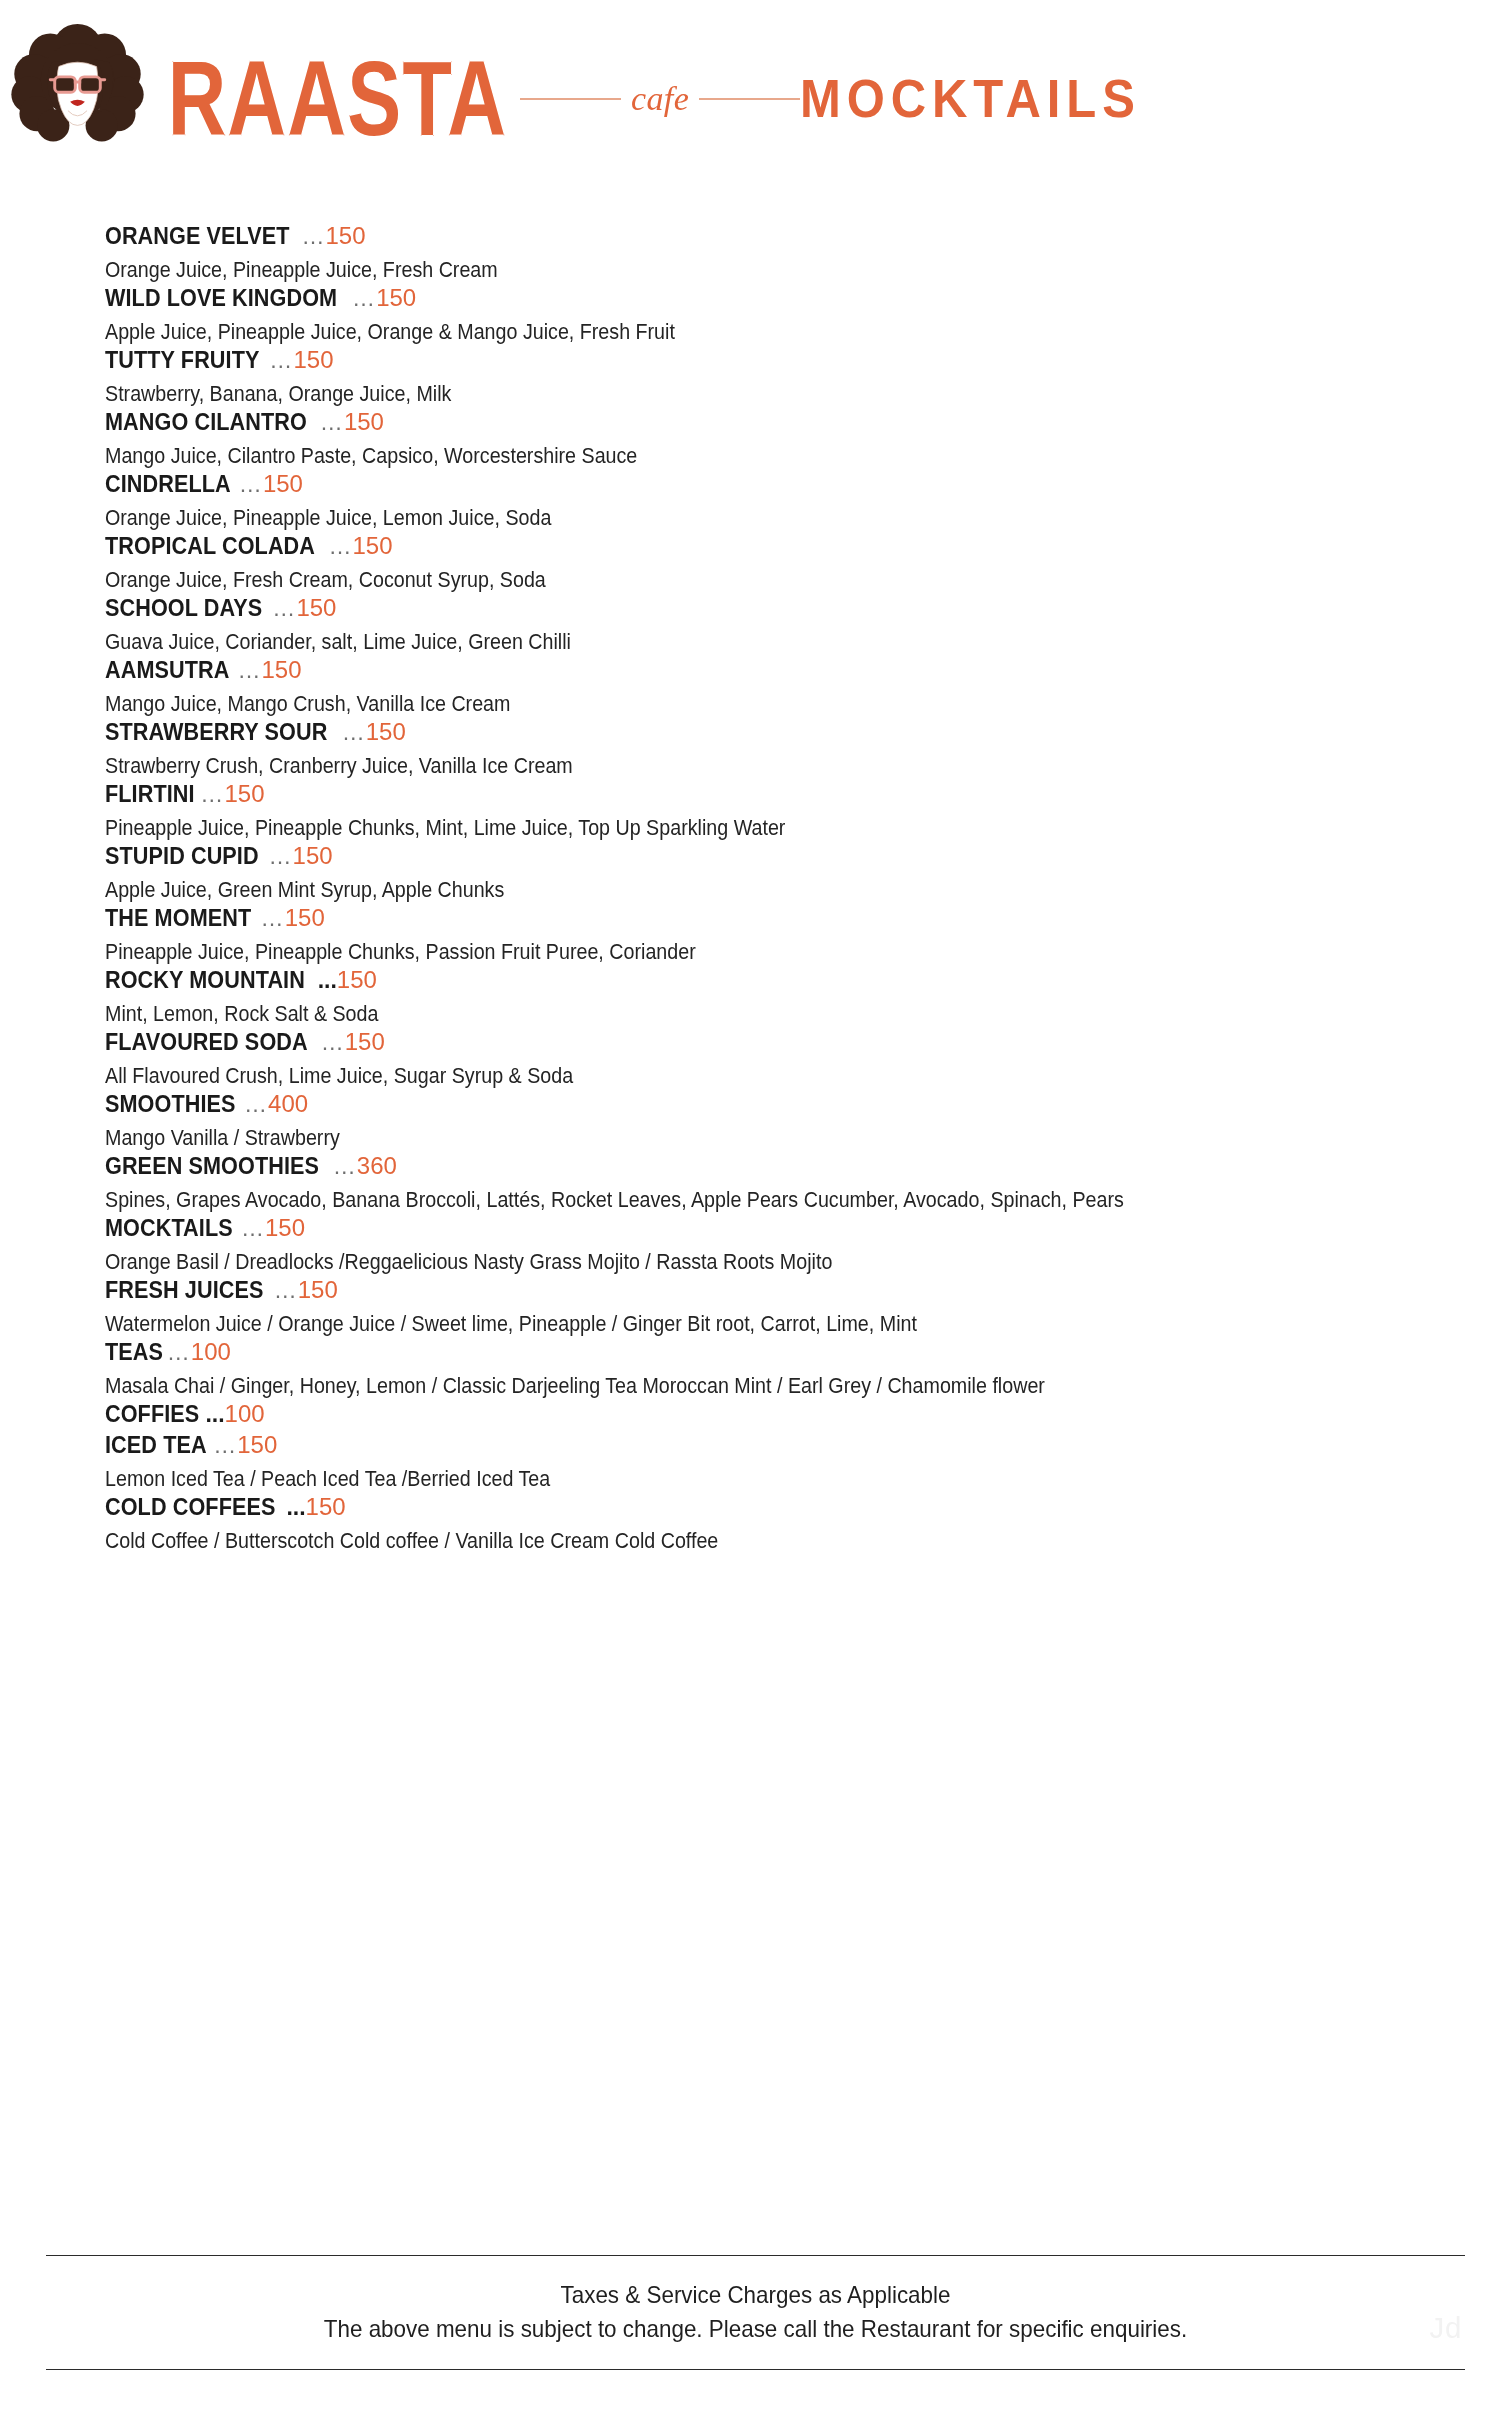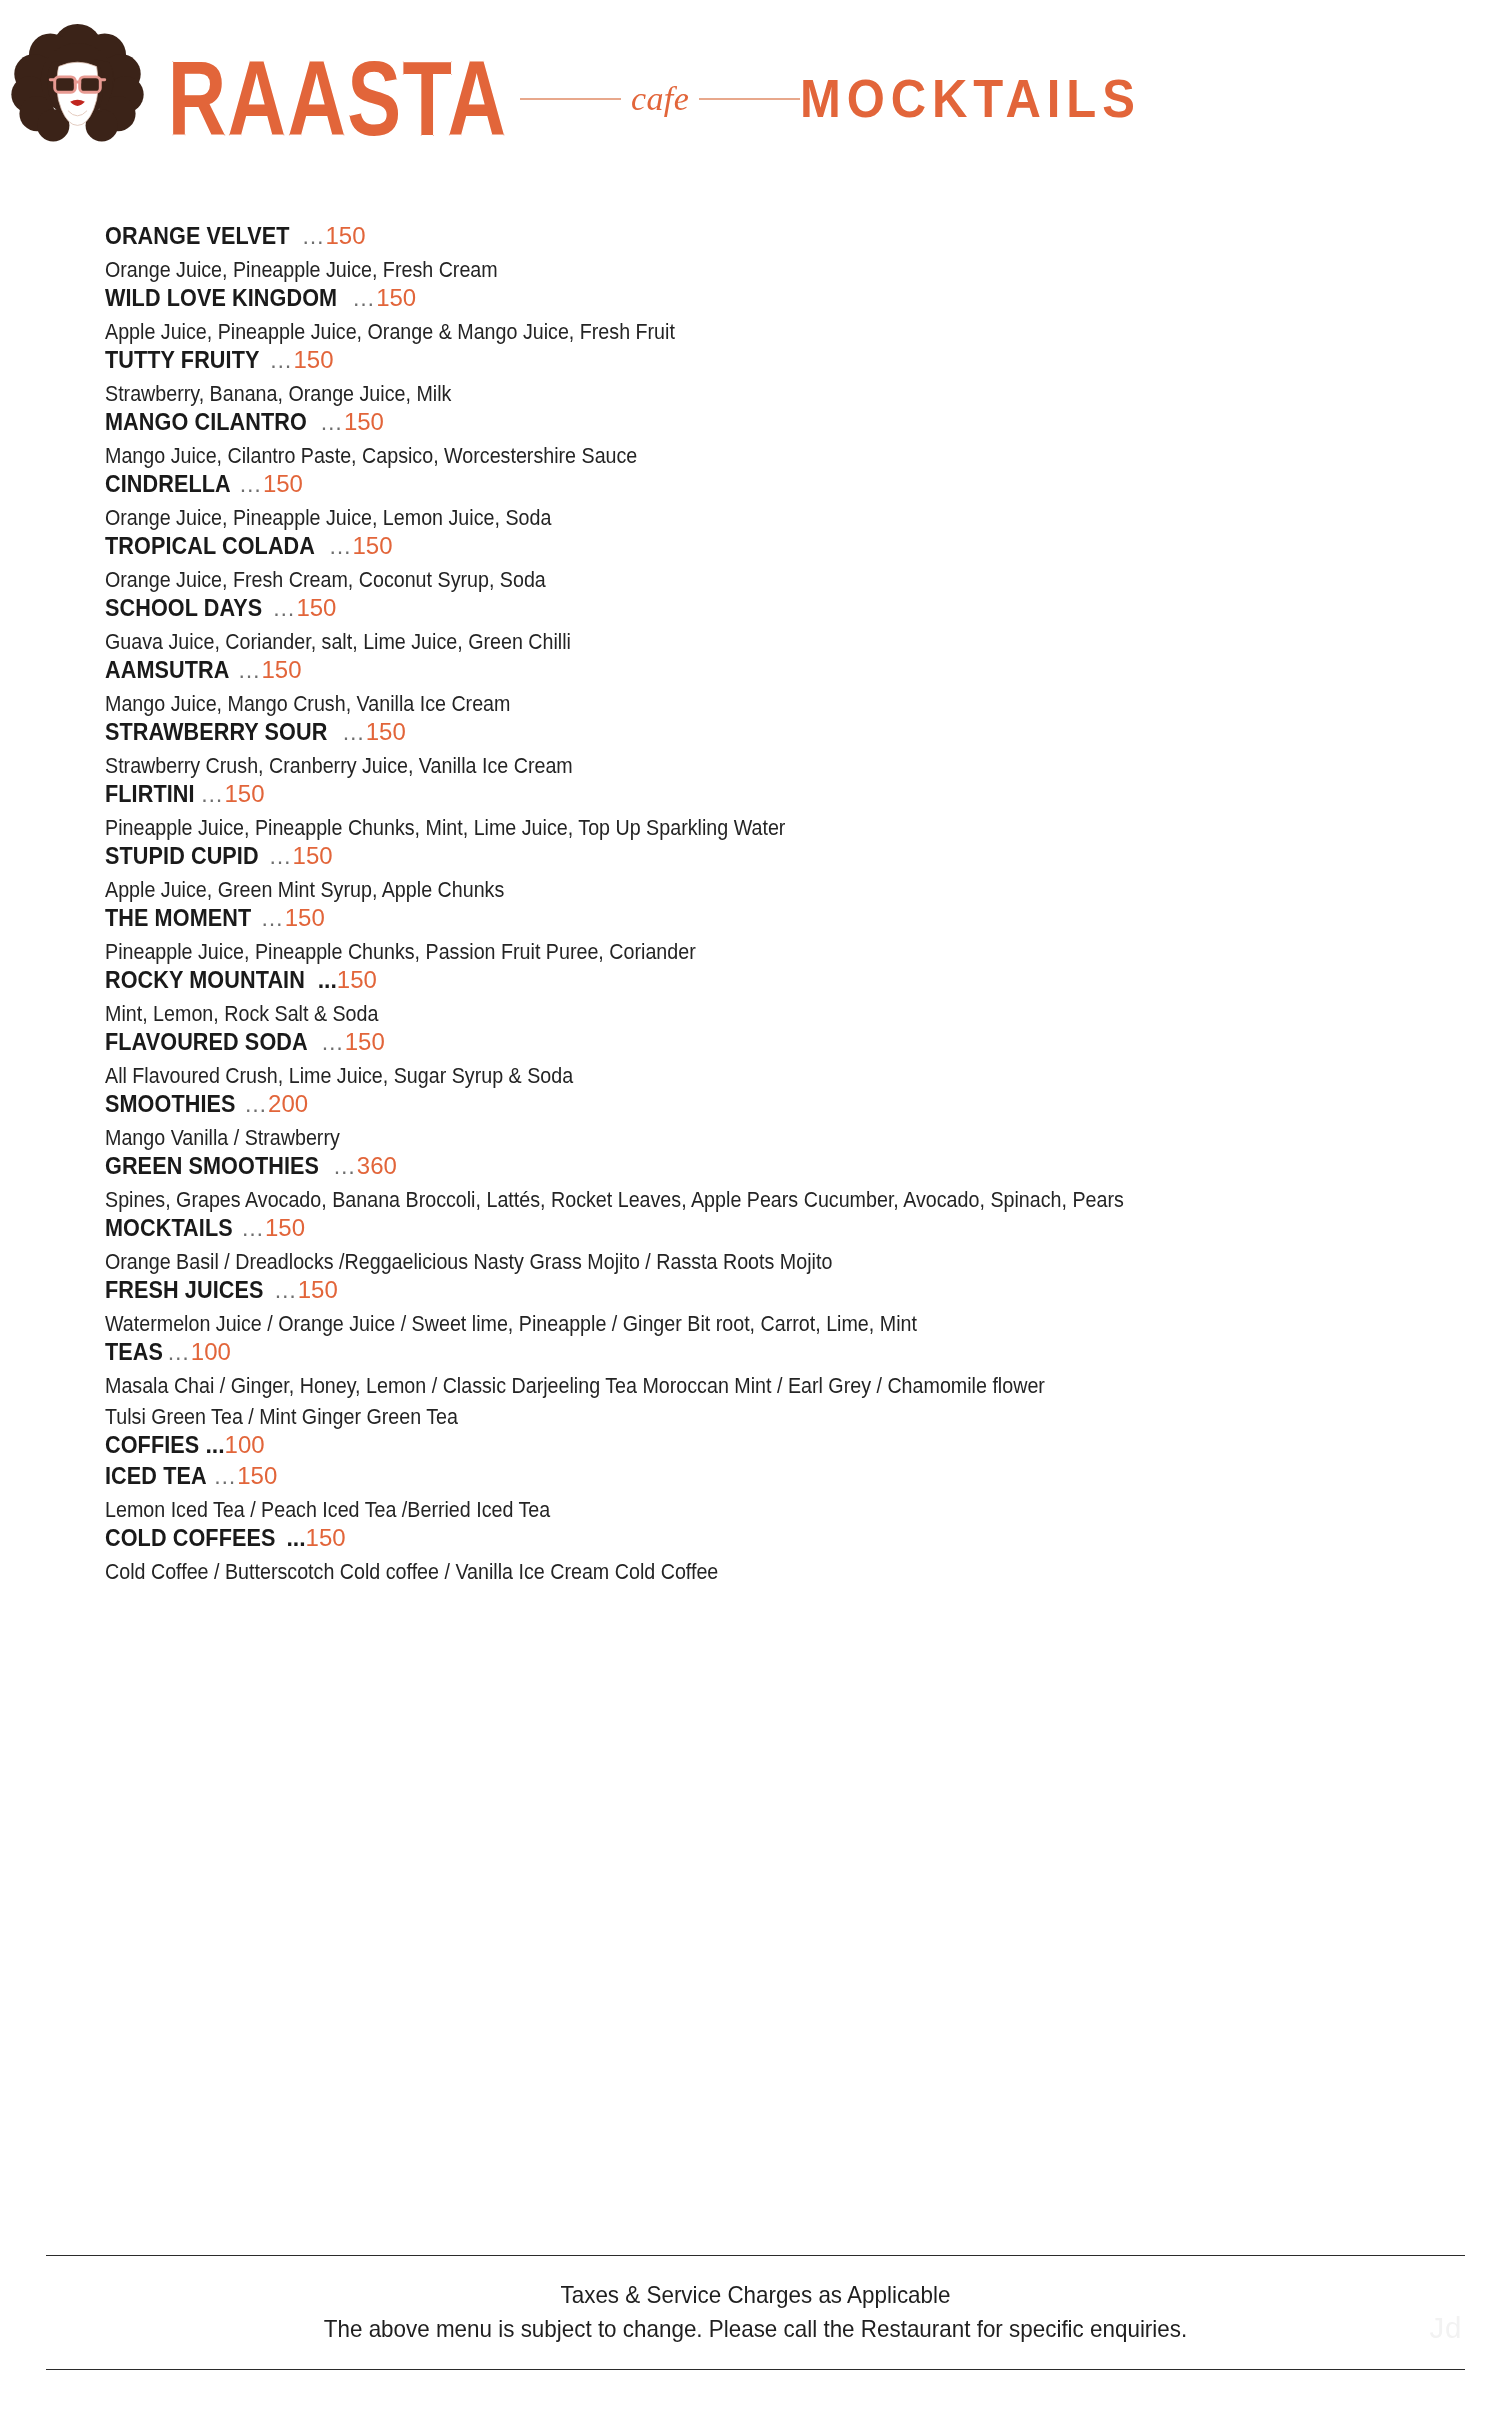--- a/index.html
+++ b/index.html
@@ -371,21 +371,21 @@
         <span class="price">150</span>
       </div>
       <div class="line-block">
         <span class="desc-line">All Flavoured Crush, Lime Juice, Sugar Syrup &amp; Soda</span>
       </div>
     </div>
     <div class="menu-entry">
       <div class="line-block">
         <span class="item-name">SMOOTHIES</span>
         <span class="dots">… </span>
-        <span class="price">200</span>
+        <span class="price">400</span>
       </div>
       <div class="line-block">
         <span class="desc-line">Mango Vanilla / Strawberry</span>
       </div>
     </div>
     <div class="menu-entry">
       <div class="line-block">
         <span class="item-name">GREEN SMOOTHIES</span>
         <span class="dots"> … </span>
         <span class="price">360</span>
@@ -415,23 +415,20 @@
       </div>
     </div>
     <div class="menu-entry">
       <div class="line-block">
         <span class="item-name">TEAS</span>
         <span class="dots"> … </span>
         <span class="price">100</span>
       </div>
       <div class="line-block">
         <span class="desc-line">Masala Chai / Ginger, Honey, Lemon / Classic Darjeeling Tea Moroccan Mint / Earl Grey / Chamomile flower</span>
-      </div>
-      <div class="line-block">
-        <span class="desc-line">Tulsi Green Tea / Mint Ginger Green Tea</span>
       </div>
     </div>
     <div class="menu-entry">
       <div class="line-block">
         <span class="item-name">COFFIES</span>
         <span class="dots bold"> ... </span>
         <span class="price">100</span>
       </div>
     </div>
     <div class="menu-entry">

